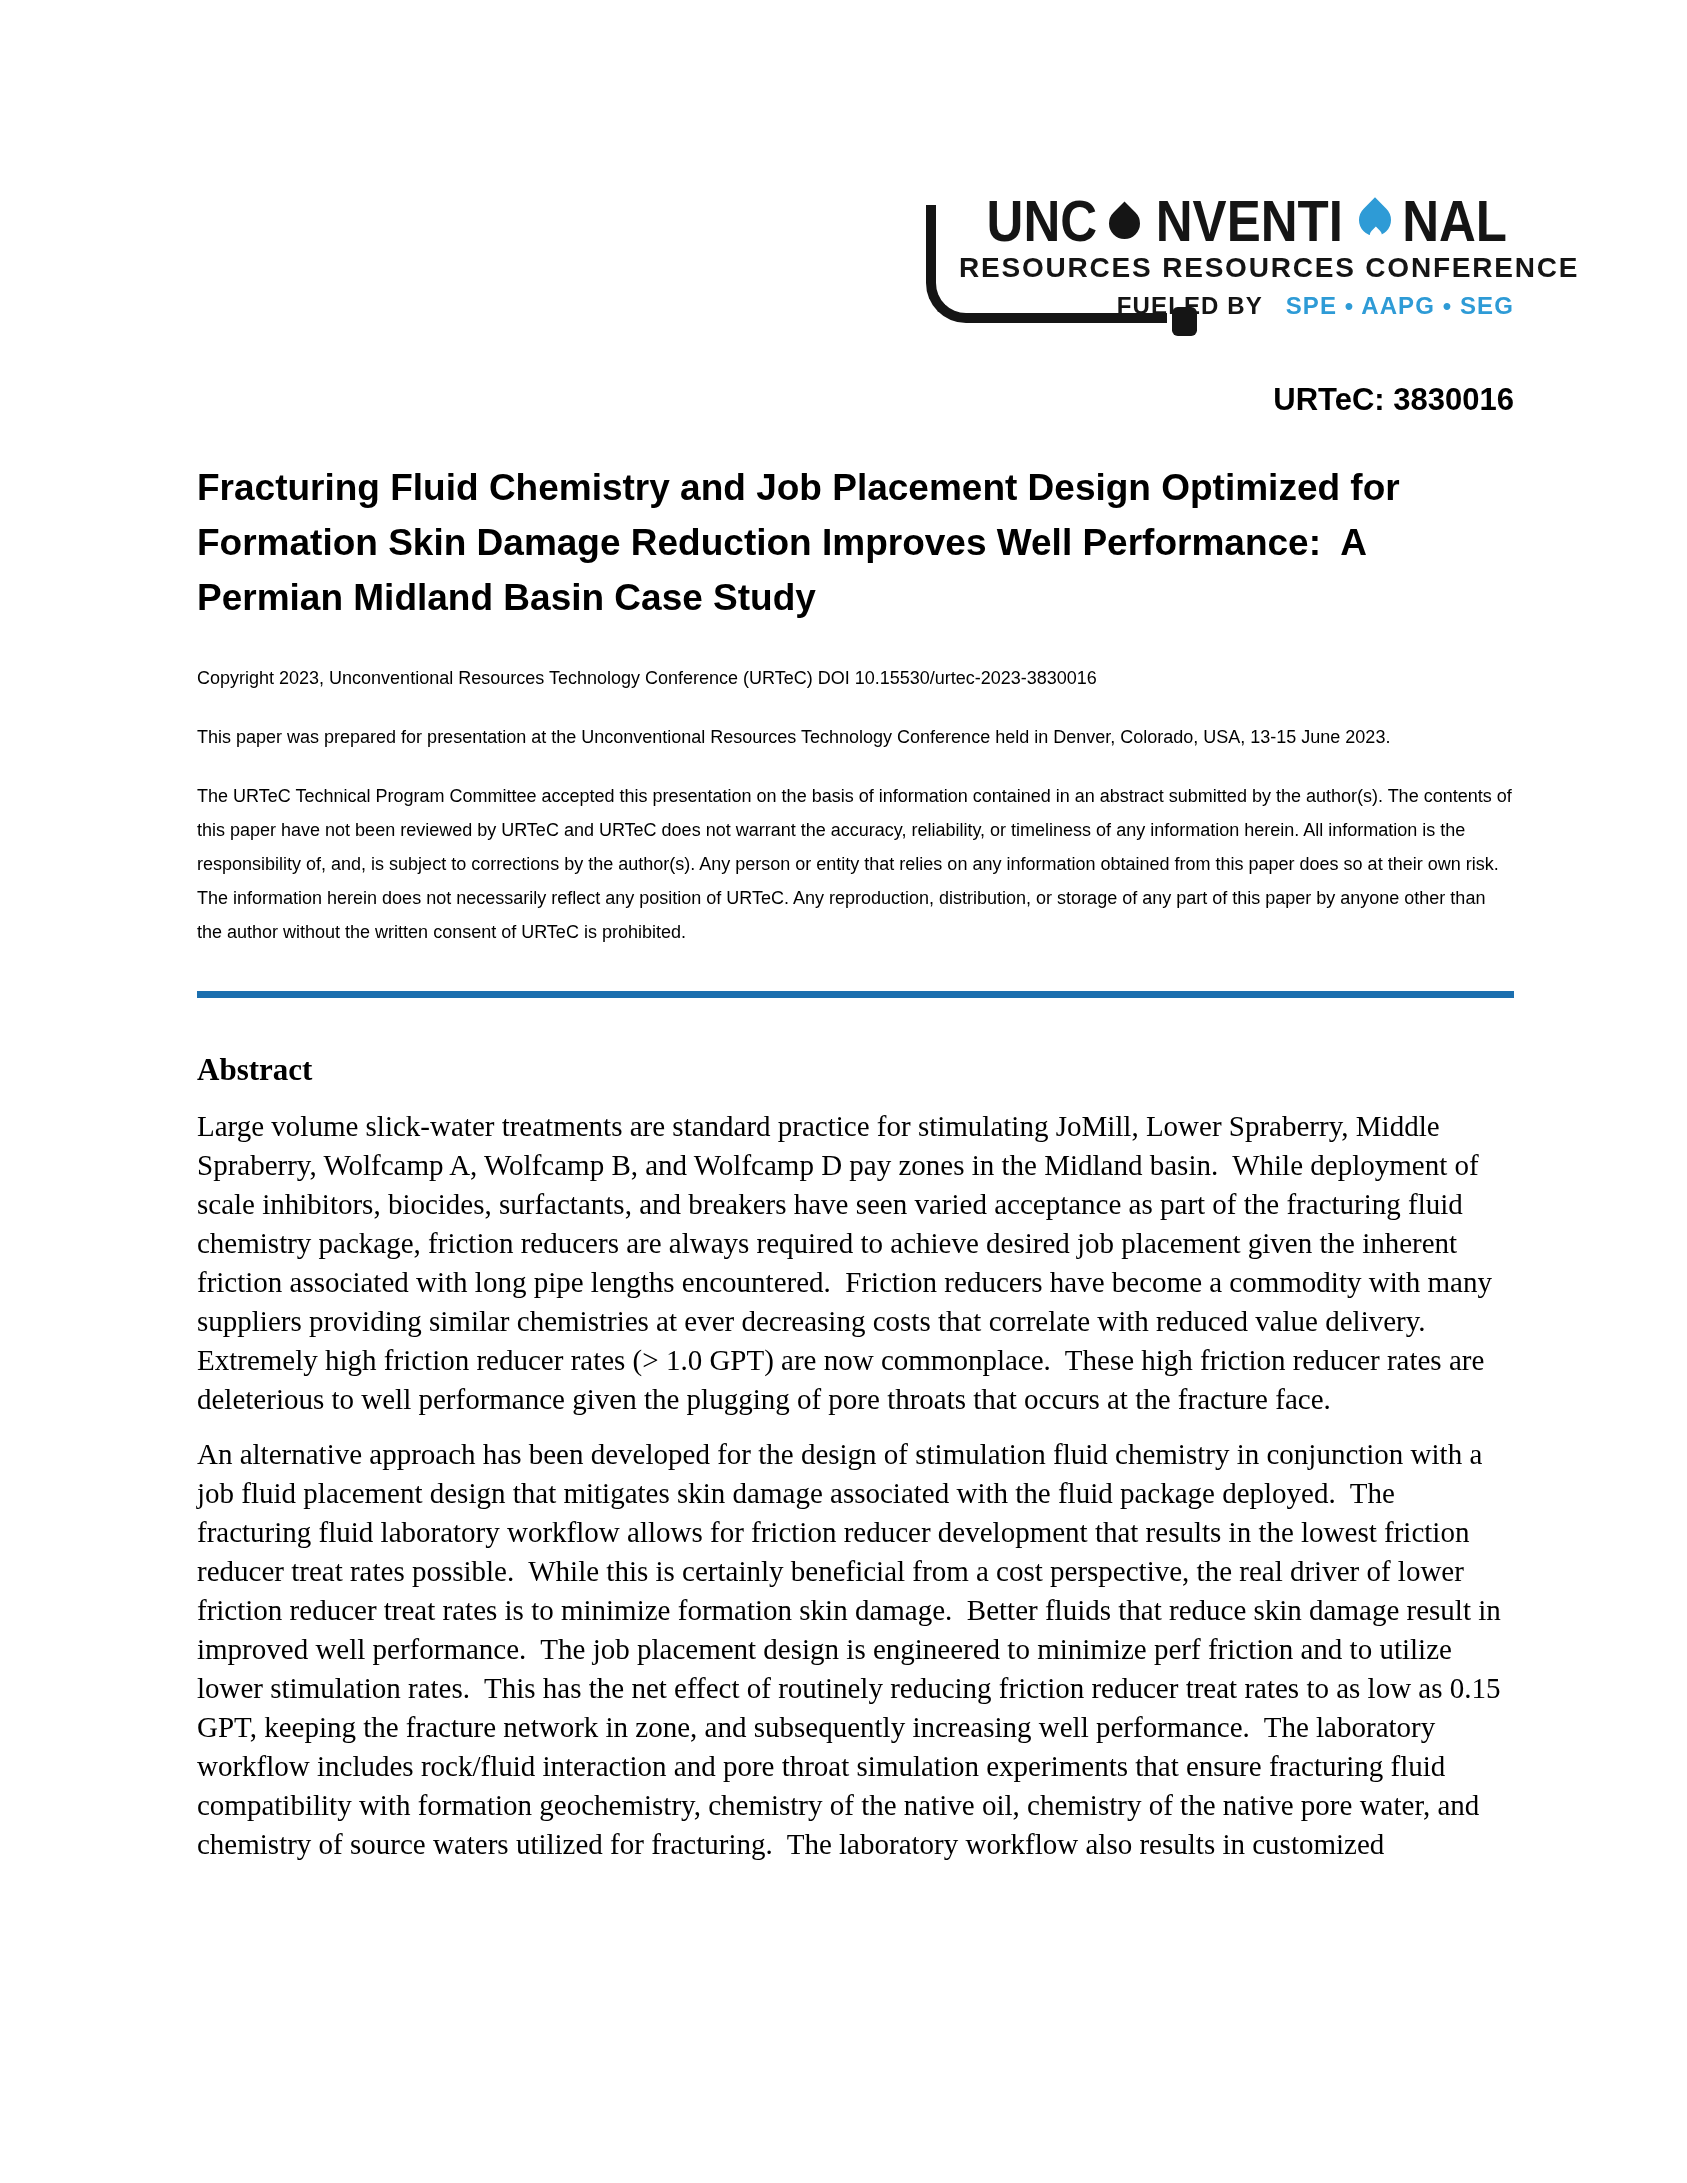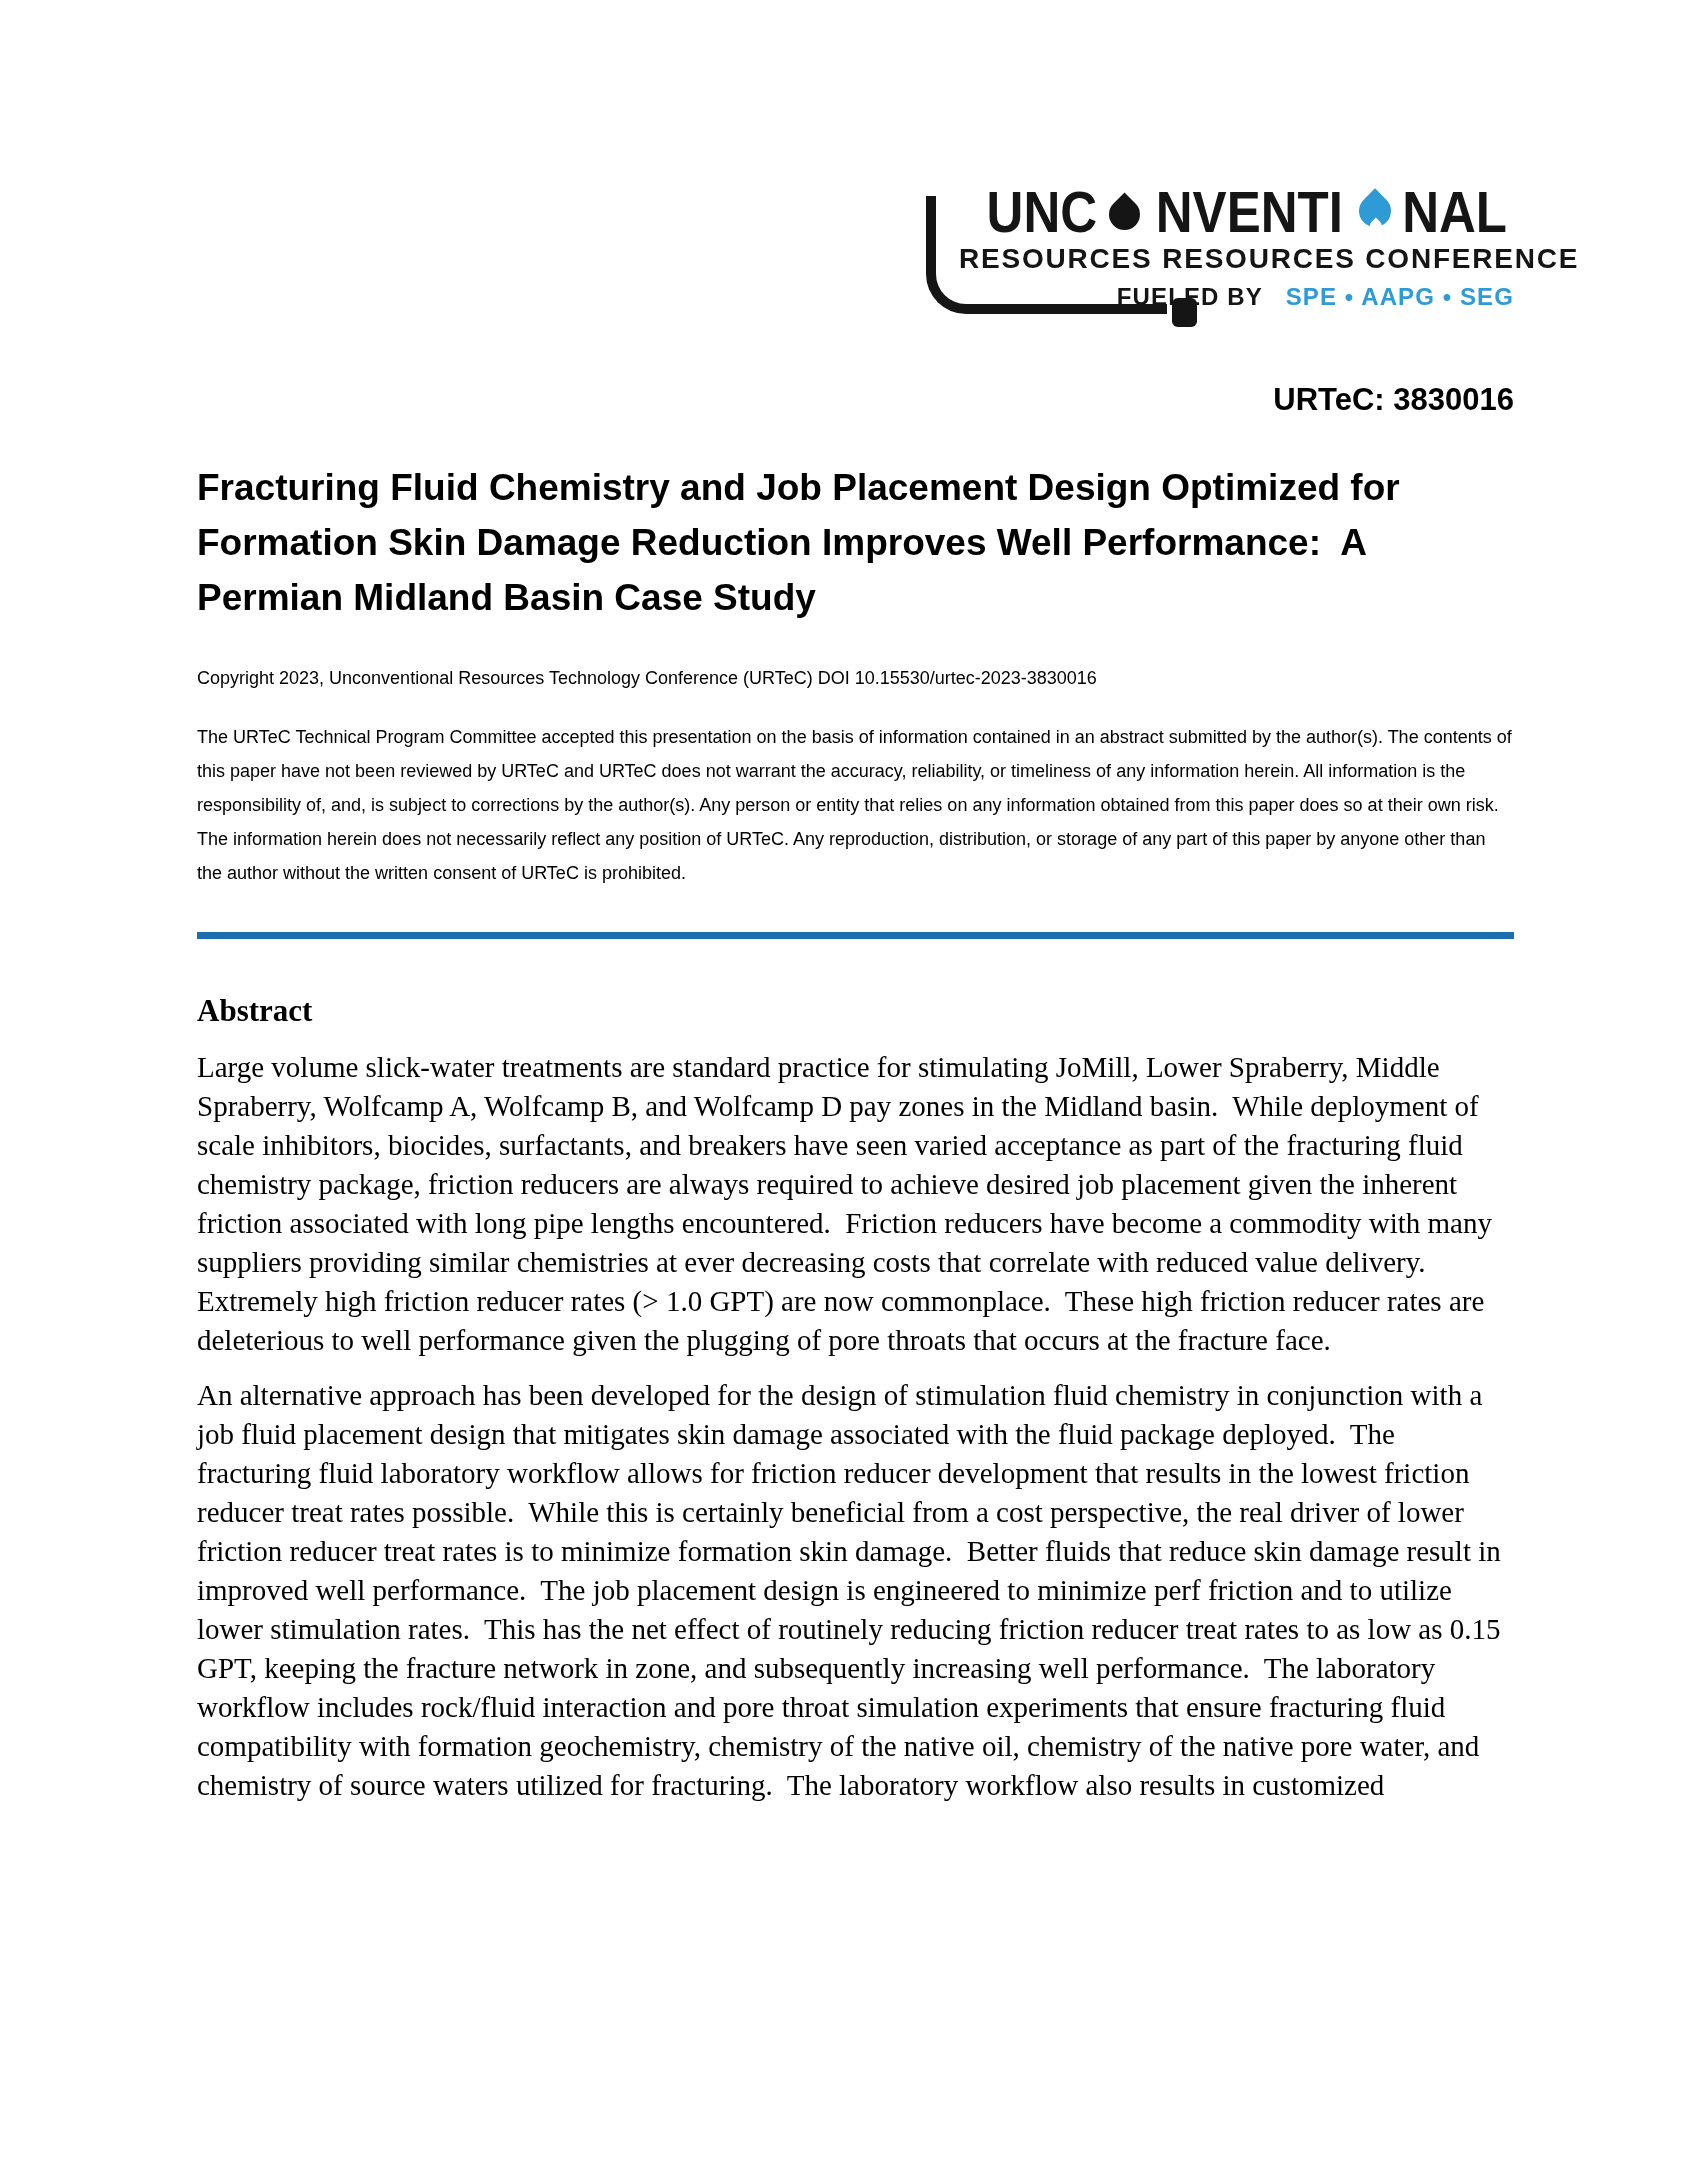--- a/index.html
+++ b/index.html
@@ -21,21 +21,21 @@
   .content {
     position: relative;
     width: 100%;
     height: 100%;
     padding: 0 173px 0 197px;
   }
 
   
   .logo {
     position: absolute;
-    top: 184px;
+    top: 193px;
     right: 173px;
     width: 555px;
     text-align: left;
   }
   .logo-wordmark {
     display: flex;
     justify-content: flex-end;
     align-items: flex-end;
     font-weight: bold;
     font-size: 58px;
@@ -199,20 +199,21 @@
       <span class="orgs">SPE • AAPG • SEG</span>
     </div>
   </div>
 
   <div class="paper-number">URTeC: 3830016</div>
 
   <h1 class="paper-title">Fracturing Fluid Chemistry and Job Placement Design Optimized for Formation Skin Damage Reduction Improves Well Performance:  A Permian Midland Basin Case Study</h1>
 
 
   <p class="meta copyright">Copyright 2023, Unconventional Resources Technology Conference (URTeC) DOI 10.15530/urtec-2023-3830016</p>
+  <p class="meta prepared">This paper was prepared for presentation at the Unconventional Resources Technology Conference held in Denver, Colorado, USA, 13-15 June 2023.</p>
   <p class="meta disclaimer">The URTeC Technical Program Committee accepted this presentation on the basis of information contained in an abstract submitted by the author(s). The contents of this paper have not been reviewed by URTeC and URTeC does not warrant the accuracy, reliability, or timeliness of any information herein. All information is the responsibility of, and, is subject to corrections by the author(s). Any person or entity that relies on any information obtained from this paper does so at their own risk. The information herein does not necessarily reflect any position of URTeC. Any reproduction, distribution, or storage of any part of this paper by anyone other than the author without the written consent of URTeC is prohibited.</p>
 
   <div class="divider"></div>
 
   <h2 class="abstract-heading">Abstract</h2>
   <p class="body-para">Large volume slick-water treatments are standard practice for stimulating JoMill, Lower Spraberry, Middle Spraberry, Wolfcamp A, Wolfcamp B, and Wolfcamp D pay zones in the Midland basin.  While deployment of scale inhibitors, biocides, surfactants, and breakers have seen varied acceptance as part of the fracturing fluid chemistry package, friction reducers are always required to achieve desired job placement given the inherent friction associated with long pipe lengths encountered.  Friction reducers have become a commodity with many suppliers providing similar chemistries at ever decreasing costs that correlate with reduced value delivery.  Extremely high friction reducer rates (&gt; 1.0 GPT) are now commonplace.  These high friction reducer rates are deleterious to well performance given the plugging of pore throats that occurs at the fracture face.</p>
   <p class="body-para">An alternative approach has been developed for the design of stimulation fluid chemistry in conjunction with a job fluid placement design that mitigates skin damage associated with the fluid package deployed.  The fracturing fluid laboratory workflow allows for friction reducer development that results in the lowest friction reducer treat rates possible.  While this is certainly beneficial from a cost perspective, the real driver of lower friction reducer treat rates is to minimize formation skin damage.  Better fluids that reduce skin damage result in improved well performance.  The job placement design is engineered to minimize perf friction and to utilize lower stimulation rates.  This has the net effect of routinely reducing friction reducer treat rates to as low as 0.15 GPT, keeping the fracture network in zone, and subsequently increasing well performance.  The laboratory workflow includes rock/fluid interaction and pore throat simulation experiments that ensure fracturing fluid compatibility with formation geochemistry, chemistry of the native oil, chemistry of the native pore water, and chemistry of source waters utilized for fracturing.  The laboratory workflow also results in customized</p>
 
 </div>
 

